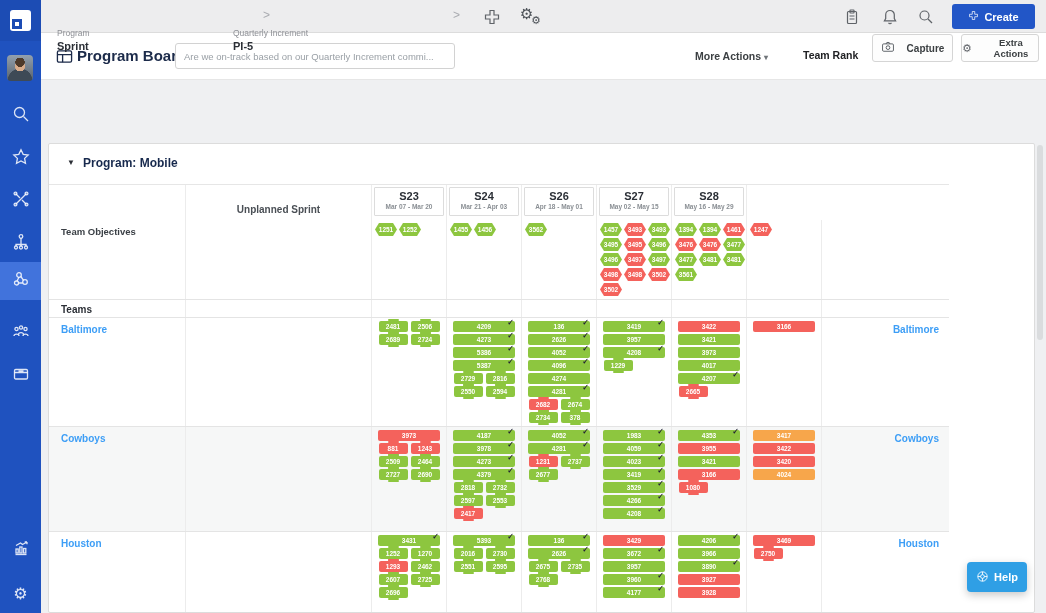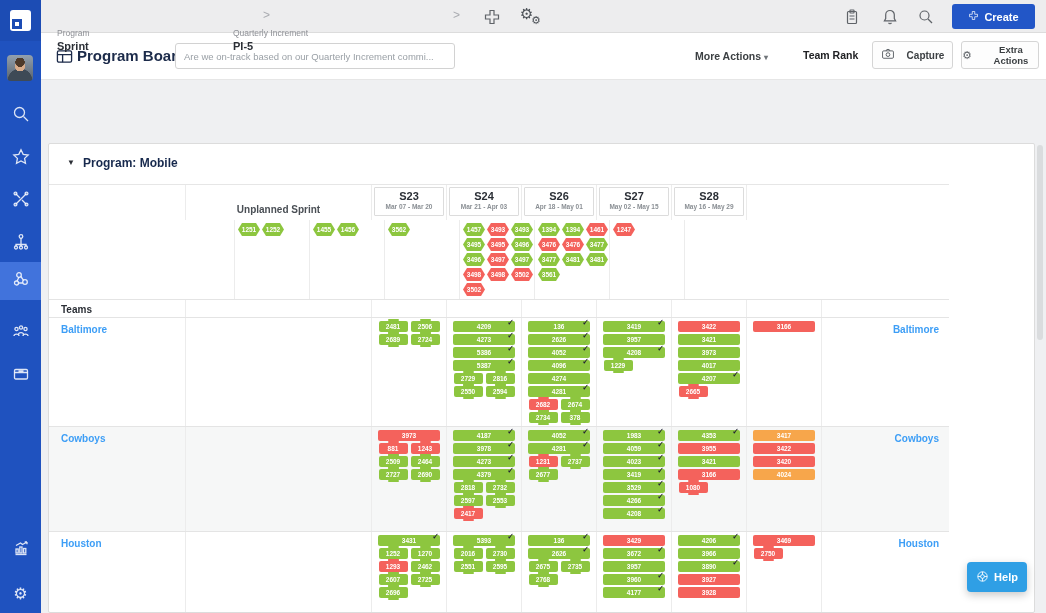--- a/index.html
+++ b/index.html
@@ -43,21 +43,21 @@
   .headerbar{position:absolute;left:41px;top:33px;width:1005px;height:47px;background:#fff;border-bottom:1px solid #e6e6e6;z-index:19;}
   .pb-title{position:absolute;left:36px;top:14px;font-size:15px;font-weight:bold;color:#1c2b4a;}
   .pb-icon{position:absolute;left:15px;top:15px;}
   .pb-icon svg{stroke:#1c2b4a;fill:none;stroke-width:1.4;}
   .board-q{position:absolute;left:134px;top:10px;width:280px;height:26px;border:1px solid #d2d2d2;border-radius:3px;
     font-size:9.5px;color:#444;padding:0 8px;font-family:"Liberation Sans",sans-serif;}
   .board-q::placeholder{color:#9aa0a6;}
   .more-actions{position:absolute;left:654px;top:17px;font-size:10.5px;color:#3c4043;cursor:pointer;font-weight:bold;}
   .more-actions .dn{color:#70757a;font-size:8px;}
   .team-rank{position:absolute;left:762px;top:16px;font-size:10.5px;font-weight:bold;color:#202124;cursor:pointer;}
-  .hbtn{position:absolute;top:8px;height:28px;background:#fdfdfd;border:1px solid #d5d5d5;border-radius:3px;
+  .hbtn{position:absolute;top:1px;height:28px;background:#fdfdfd;border:1px solid #d5d5d5;border-radius:3px;
     font-size:10px;font-weight:bold;color:#3c4043;display:flex;align-items:center;justify-content:center;gap:12px;font-family:"Liberation Sans",sans-serif;cursor:pointer;}
   .hbtn svg{stroke:#4a4f55;fill:none;stroke-width:1.1;}
   .hbtn .gear-sm{font-family:"DejaVu Sans",sans-serif;font-size:11px;color:#5f6368;font-weight:normal;}
   .btn-capture{left:831px;width:81px;}
   .btn-extra{left:920px;width:78px;font-size:9.5px;}
 
   
   .datecard{position:absolute;left:48px;top:96px;width:987px;height:39px;background:#fff;border:1px solid #dcdcdc;border-radius:2px;}
   .datecard .dr{position:absolute;left:13px;top:13px;font-size:12px;color:#3c4043;}
   .icbtn{position:absolute;top:5px;width:28px;height:28px;background:#fff;border:1px solid #d8d8d8;border-radius:3px;
@@ -308,20 +308,23 @@
           </div>
           <div class="c ws">
             <div class="sbox">
               <div class="sid">S28</div>
               <div class="sdates">May 16 - May 29</div>
             </div>
           </div>
           <div class="c w8 last"></div>
         </div>
         <div class="trow orow">
+          <div class="c w0">
+            <div class="celllabel">Team Objectives</div>
+          </div>
           <div class="c w1"></div>
           <div class="c ws">
             <div class="hexwrap">
               <div class="hex" style="background: rgb(141, 198, 63);">1251</div>
               <div class="hex" style="background: rgb(141, 198, 63);">1252</div>
             </div>
           </div>
           <div class="c ws">
             <div class="hexwrap">
               <div class="hex" style="background: rgb(141, 198, 63);">1455</div>

